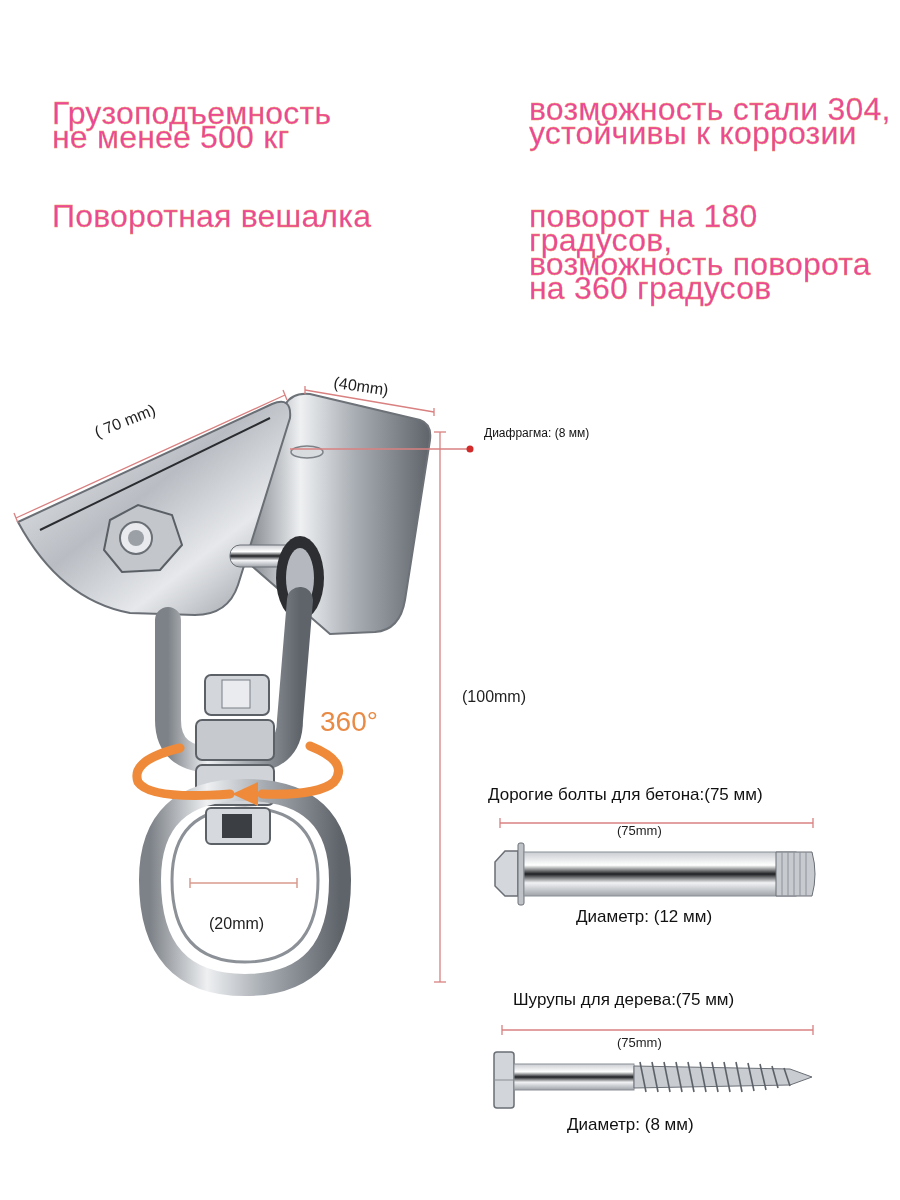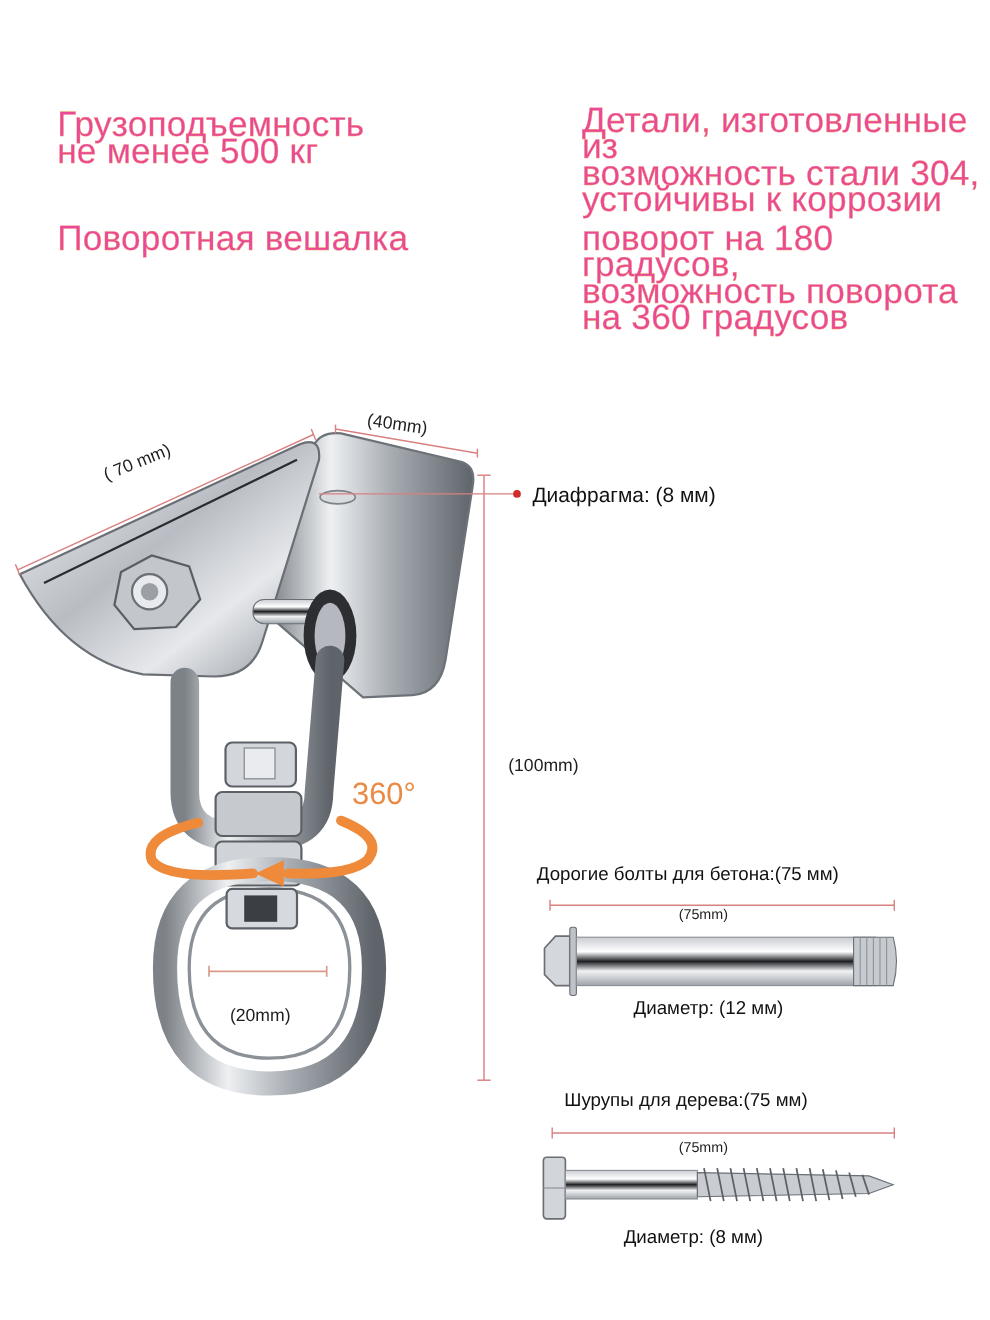--- a/index.html
+++ b/index.html
@@ -15,21 +15,20 @@
   </style>
 </head>
 <body>
 
 <div class="feature" style="left:52px; top:101px;">
   <span>Грузоподъемность</span>
   <span>не менее 500 кг</span>
 </div>
 
 <div class="feature" style="left:529px; top:97px;">
-  <span>Детали, изготовленные из</span>
   <span>возможность стали 304,</span>
   <span>устойчивы к коррозии</span>
 </div>
 
 <div class="feature" style="left:52px; top:204px;">
   <span>Поворотная вешалка</span>
 </div>
 
 <div class="feature" style="left:529px; top:204px;">
   <span>поворот на 180 градусов,</span>
@@ -155,21 +154,21 @@
         <line x1="772" y1="1066" x2="778" y2="1088"></line>
       <line x1="784" y1="1068" x2="790" y2="1086"></line>
     </g>
   </g>
 </svg>
 
 <div class="dim" style="left:92px; top:425px; transform:rotate(-22deg); transform-origin:left top;">( 70 mm)</div>
 <div class="dim" style="left:335px; top:374px; transform:rotate(8deg); transform-origin:left top;">(40mm)</div>
 <div class="dim" style="left:462px; top:688px;">(100mm)</div>
 <div class="dim" style="left:209px; top:915px;">(20mm)</div>
-<div class="label" style="left:484px; top:440px; font-size:19px;">Диафрагма: (8 мм)</div>
+<div class="label" style="left:484px; top:426px; font-size:12px;">Диафрагма: (8 мм)</div>
 <div class="deg" style="left:320px; top:706px;">360°</div>
 
 <div class="label" style="left:488px; top:785px;">Дорогие болты для бетона:(75 мм)</div>
 <div class="dim" style="left:617px; top:823px; font-size:13px;">(75mm)</div>
 <div class="label" style="left:576px; top:907px;">Диаметр: (12 мм)</div>
 
 <div class="label" style="left:513px; top:990px;text-align:center;">Шурупы для дерева:(75 мм)</div>
 <div class="dim" style="left:617px; top:1035px; font-size:13px;">(75mm)</div>
 <div class="label" style="left:567px; top:1115px;">Диаметр: (8 мм)</div>
 

